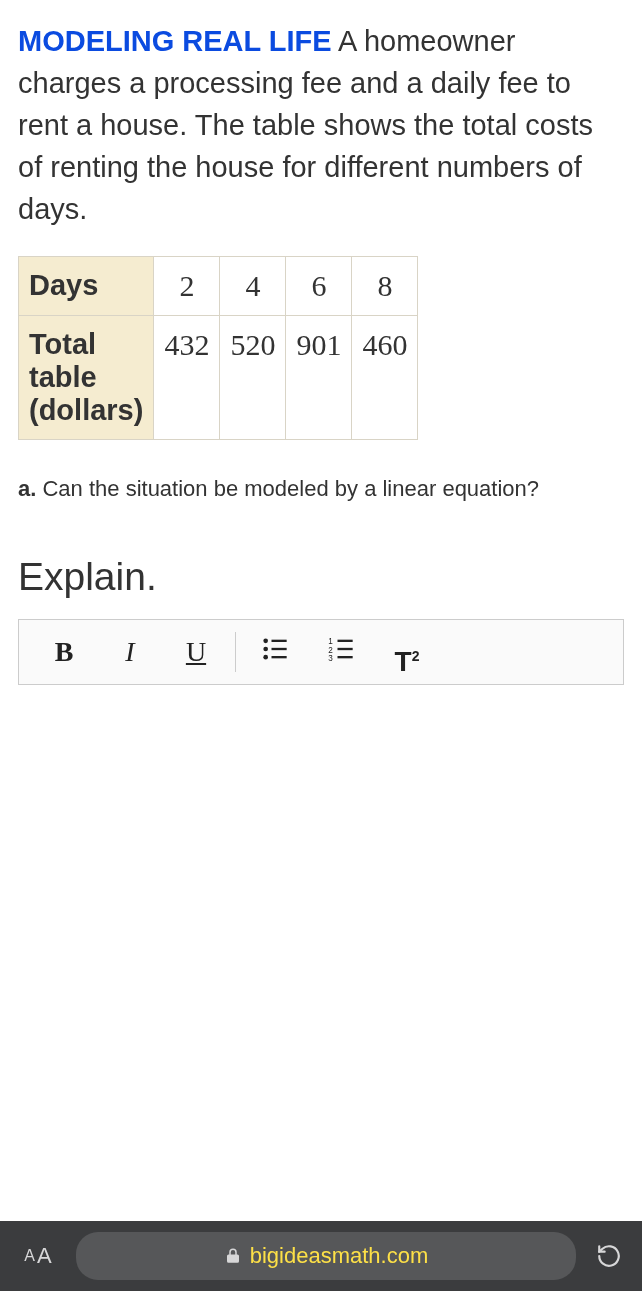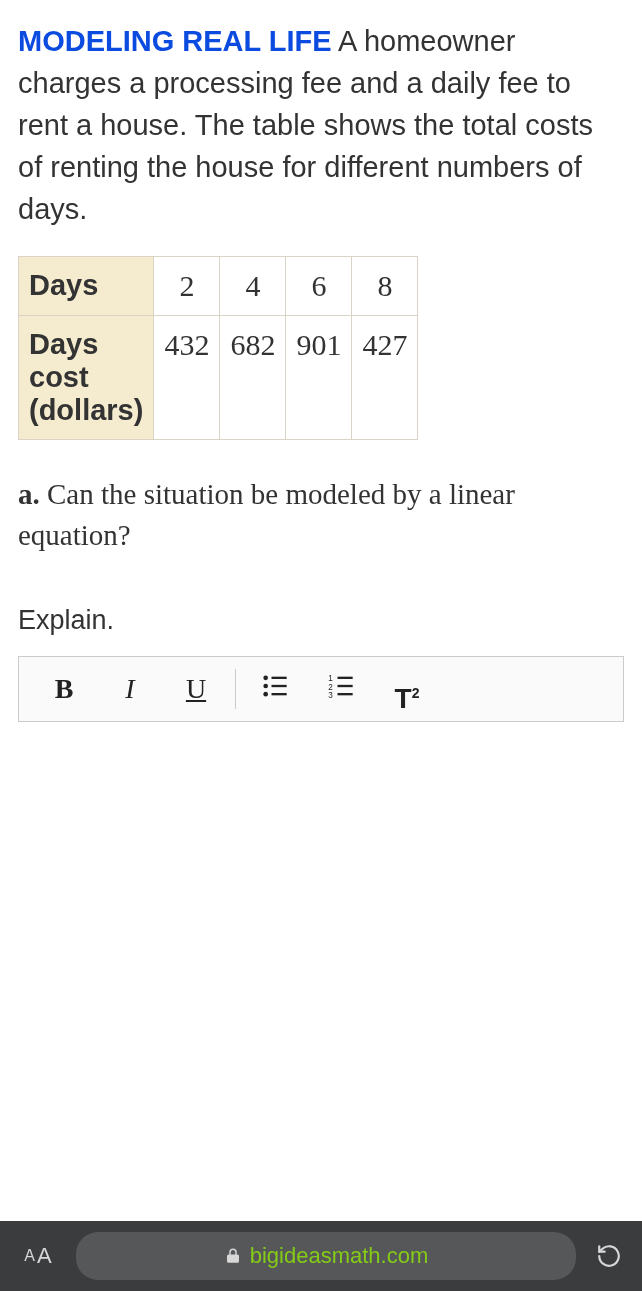--- a/index.html
+++ b/index.html
@@ -4,37 +4,37 @@
 <style>
   * { box-sizing: border-box; margin: 0; padding: 0; }
   html, body { width: 642px; height: 1291px; font-family: Arial, Helvetica, sans-serif; background: #fff; color: #333; position: relative; overflow: hidden; }
   .content { padding: 20px 18px 0 18px; }
   .problem-text { font-size: 29px; line-height: 1.45; color: #333; margin-bottom: 26px; }
   .heading { font-weight: bold; color: #0b4be0; margin-top: 20px; }
   table.data { border-collapse: collapse; margin-bottom: 34px; font-size: 29px; }
   table.data td, table.data th { border: 1px solid #d9d4c6; padding: 12px 10px; vertical-align: top; text-align: left; }
   table.data .row-label { background: #f5ecd0; font-weight: bold; font-family: Arial, Helvetica, sans-serif; width: 122px; }
   table.data .val { font-family: "Times New Roman", Times, serif; font-size: 30px; text-align: center; background: #fff; }
-  .question-a { font-size: 29px; line-height: 1.4; margin-bottom: 50px; font-family: Liberation Serif, serif; }
+  .question-a { font-size: 22px; line-height: 1.4; margin-bottom: 50px; }
   .question-a .label { font-weight: bold; }
   .answer-line { font-size: 29px; line-height: 1.5; margin-bottom: 24px; display: flex; flex-wrap: wrap; align-items: center; gap: 8px 8px; }
   .answer-line .chunk { display: inline; }
   .select-wrap { position: relative; display: inline-flex; align-items: center; }
   .select-box { width: 180px; height: 46px; border: 1px solid #ccc; background: #fff; padding: 4px 36px 4px 8px; font-size: 22px; }
   .select-caret { position: absolute; right: 10px; top: 50%; transform: translateY(-50%); pointer-events: none; }
-  .explain-label { font-size: 27px; margin-top: 28px; margin-bottom: 20px; }
+  .explain-label { font-size: 39px; margin-top: 28px; margin-bottom: 20px; }
   .editor { border: 1px solid #ccc; background: #fafafa; }
   .editor-toolbar { display: flex; align-items: center; height: 64px; padding: 0 12px; gap: 0; }
   .tb-btn { width: 66px; height: 52px; display: flex; align-items: center; justify-content: center; font-size: 28px; font-family: "Times New Roman", serif; color: #222; cursor: pointer; }
   .tb-btn strong { font-weight: bold; }
   .tb-btn em { font-style: italic; }
   .tb-sep { width: 1px; height: 40px; background: #ccc; margin: 0 6px; }
   .tb-icon svg { width: 28px; height: 28px; }
   .browser-bar { position: absolute; bottom: 0; left: 0; right: 0; height: 70px; background: #3b3c3e; display: flex; align-items: center; padding: 0 8px; }
-  .pill { flex: 1; height: 48px; background: #565759; border-radius: 22px; margin: 0 8px; display: flex; align-items: center; justify-content: center; gap: 8px; color: #84cc16; font-size: 22px; }
+  .pill { flex: 1; height: 48px; background: #565759; border-radius: 22px; margin: 0 8px; display: flex; align-items: center; justify-content: center; gap: 8px; color: #fde047; font-size: 22px; }
   .aa { color: #d7d7d8; font-size: 22px; width: 60px; display: flex; align-items: center; justify-content: center; }
   .aa .small { font-size: 16px; margin-right: 2px; }
   .reload { width: 50px; display: flex; align-items: center; justify-content: center; }
   .reload svg, .pill svg { display: block; }
 </style>
 </head>
 <body>
 
 <div class="content">
 
@@ -45,25 +45,25 @@
   <table class="data">
     <tbody>
         <tr>
       <td class="row-label">Days</td>
       <td class="val">2</td>
       <td class="val">4</td>
       <td class="val">6</td>
       <td class="val">8</td>
     </tr>
     <tr>
-      <td class="row-label">Days cost (dollars)</td>
+      <td class="row-label">Total table (dollars)</td>
       <td class="val">432</td>
-      <td class="val">682</td>
+      <td class="val">520</td>
       <td class="val">901</td>
-      <td class="val">427</td>
+      <td class="val">460</td>
     </tr>
   </tbody>
     </table>
 
   <p class="question-a">
     <span class="label">a.</span><span> Can the situation be modeled by a linear equation?</span>
   </p>
 
 
   <p class="explain-label">Explain.</p>

